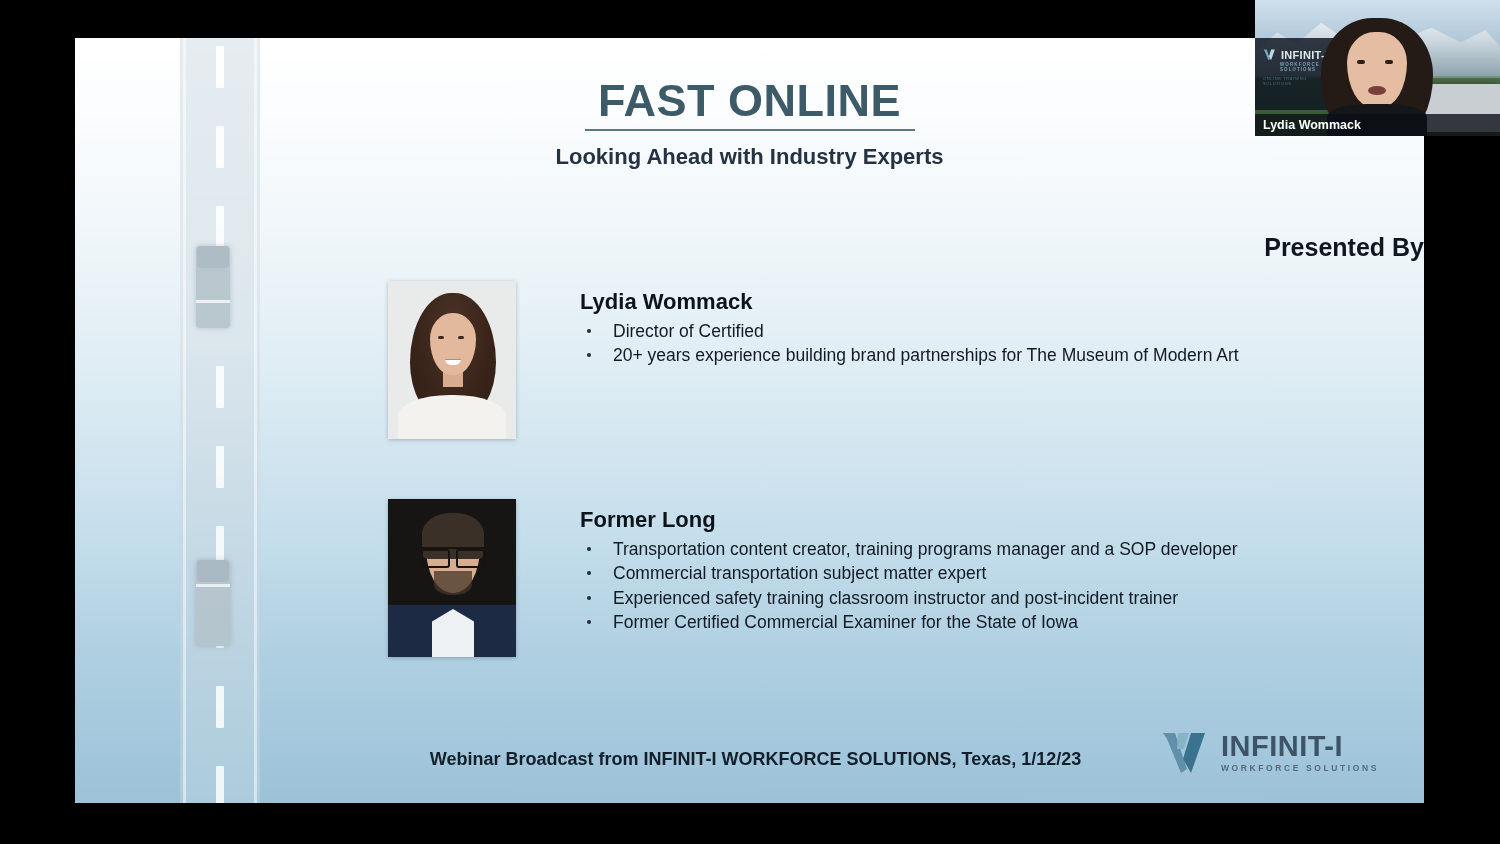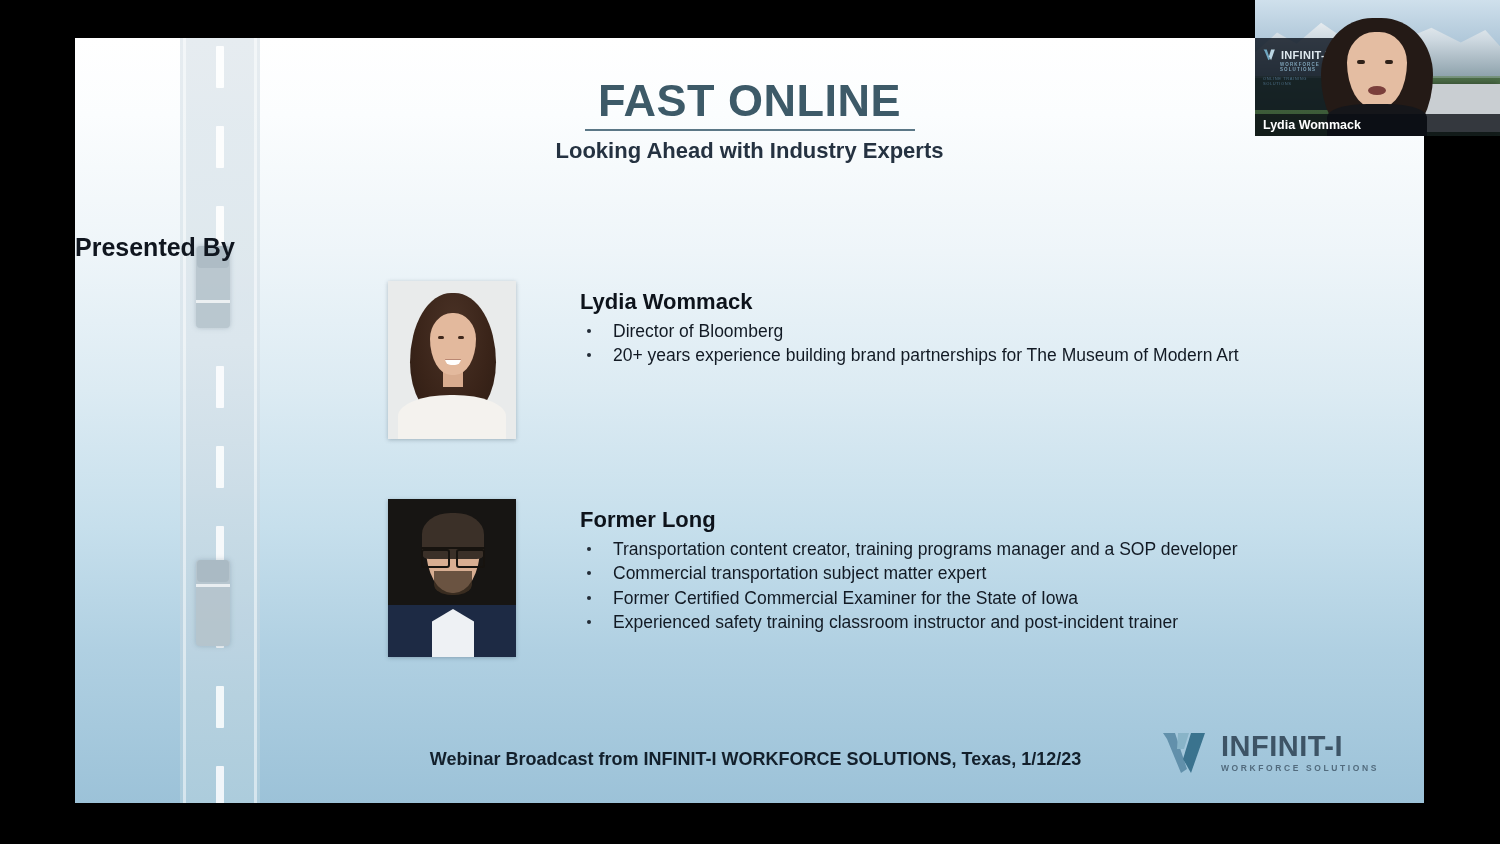--- a/index.html
+++ b/index.html
@@ -31,23 +31,23 @@
   .veh .cab{position:absolute;left:1px;right:1px;height:22px;background:#a9b8c1;border-radius:4px;}
   .veh .line{position:absolute;left:0;right:0;height:3px;background:rgba(255,255,255,.75);}
 
   
   .title-block{position:absolute;left:0;right:0;top:40px;text-align:center;}
   .t1,.t2{display:block;color:#3d5a68;font-weight:bold;letter-spacing:.5px;
           line-height:1.02;}
   .t1{font-size:45px;}
   .t2{font-size:45px;}
   .rule{width:330px;height:2px;background:#5b7786;margin:5px auto 0;}
-  .t3{display:block;margin-top:7px;color:#253241;font-size:22px;font-weight:bold;}
-
-  .presented{position:absolute;left:0;right:0;top:195px;text-align:left;
+  .t3{display:block;margin-top:13px;color:#253241;font-size:22px;font-weight:bold;}
+
+  .presented{position:absolute;left:0;right:0;top:195px;text-align:right;
              color:#10161f;font-size:25px;font-weight:bold;}
 
   
   .speaker{position:absolute;display:flex;align-items:flex-start;}
   .sp1{left:313px;top:243px;}
   .sp2{left:313px;top:461px;}
 
   .photo{width:128px;height:158px;flex:0 0 auto;position:relative;overflow:hidden;
          box-shadow:0 1px 4px rgba(40,60,75,.3);}
   .bio{margin-left:64px;padding-top:8px;}
@@ -188,21 +188,21 @@
         <div class="neck"></div>
         <div class="face"></div>
         <div class="eyeL"></div>
         <div class="eyeR"></div>
         <div class="mouth"></div>
         <div class="body"></div>
       </div>
       <div class="bio">
         <div class="sp-name">Lydia Wommack</div>
         <ul class="blist">
-          <li>Director of Bloomberg</li>
+          <li>Director of Certified</li>
           <li>20+ years experience building brand partnerships for The Museum of Modern Art</li>
         </ul>
       </div>
     </div>
 
     <div class="speaker sp2">
       <div class="photo ph-keith">
         <div class="suit"></div>
         <div class="shirt"></div>
         <div class="face"></div>
@@ -211,22 +211,22 @@
         <div class="glasses">
           <div class="gl"></div>
           <div class="gr"></div>
         </div>
       </div>
       <div class="bio">
         <div class="sp-name">Former Long</div>
         <ul class="blist">
           <li>Transportation content creator, training programs manager and a SOP developer</li>
           <li>Commercial transportation subject matter expert</li>
+          <li>Experienced safety training classroom instructor and post-incident trainer</li>
           <li>Former Certified Commercial Examiner for the State of Iowa</li>
-          <li>Experienced safety training classroom instructor and post-incident trainer</li>
         </ul>
       </div>
     </div>
 
     <div class="broadcast">Webinar Broadcast from INFINIT-I WORKFORCE SOLUTIONS, Texas, 1/12/23</div>
 
     <div class="logo">
       <svg class="mark" viewBox="0 0 52 46">
         <polygon points="2,4 14,4 26,40 20,44 6,10" fill="#5b8ba6"></polygon>
         <polygon points="30,4 44,4 30,44 22,30" fill="#2f6a86"></polygon>

